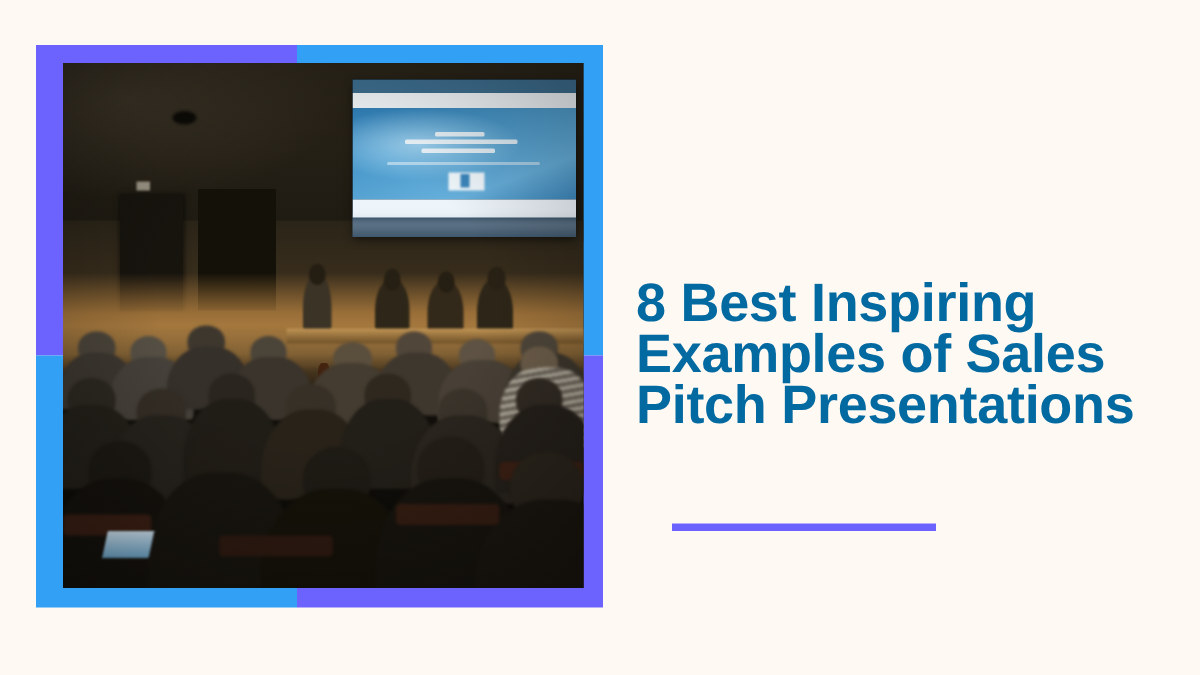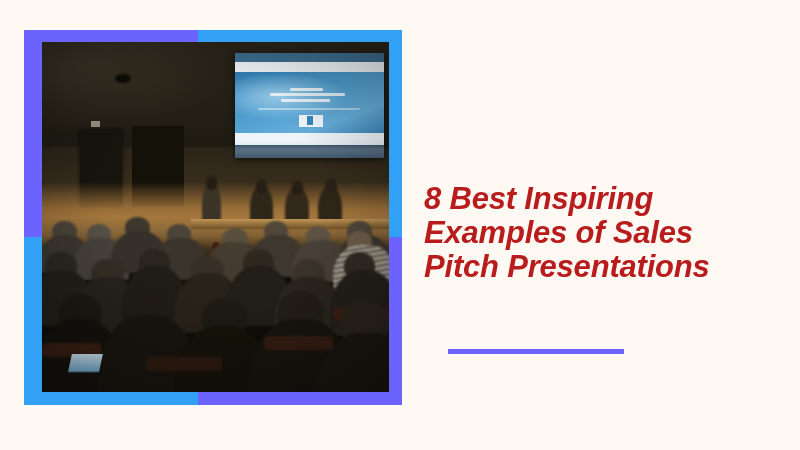--- a/index.html
+++ b/index.html
@@ -272,28 +272,27 @@
       radial-gradient(ellipse 90% 80% at 50% 45%, rgba(0,0,0,0) 35%, rgba(0,0,0,.42) 100%);
     pointer-events: none;
   }
 
   
   #headline {
     position: absolute;
     left: 424px;
     top: 161px;
     width: 360px;
-    color: #b91c1c;
+    color: #0369a1;
     font-family: "Liberation Sans", sans-serif;
-    font-size: 31px;
+    font-size: 36px;
     font-weight: bold;
     line-height: 34px;
     letter-spacing: -0.2px;
     white-space: pre-line;
-    font-style: italic;
   }
 
   #accent-rule {
     position: absolute;
     left: 448px;
     top: 349px;
     width: 176px;
     height: 5px;
     background: #6c63ff;
   }

